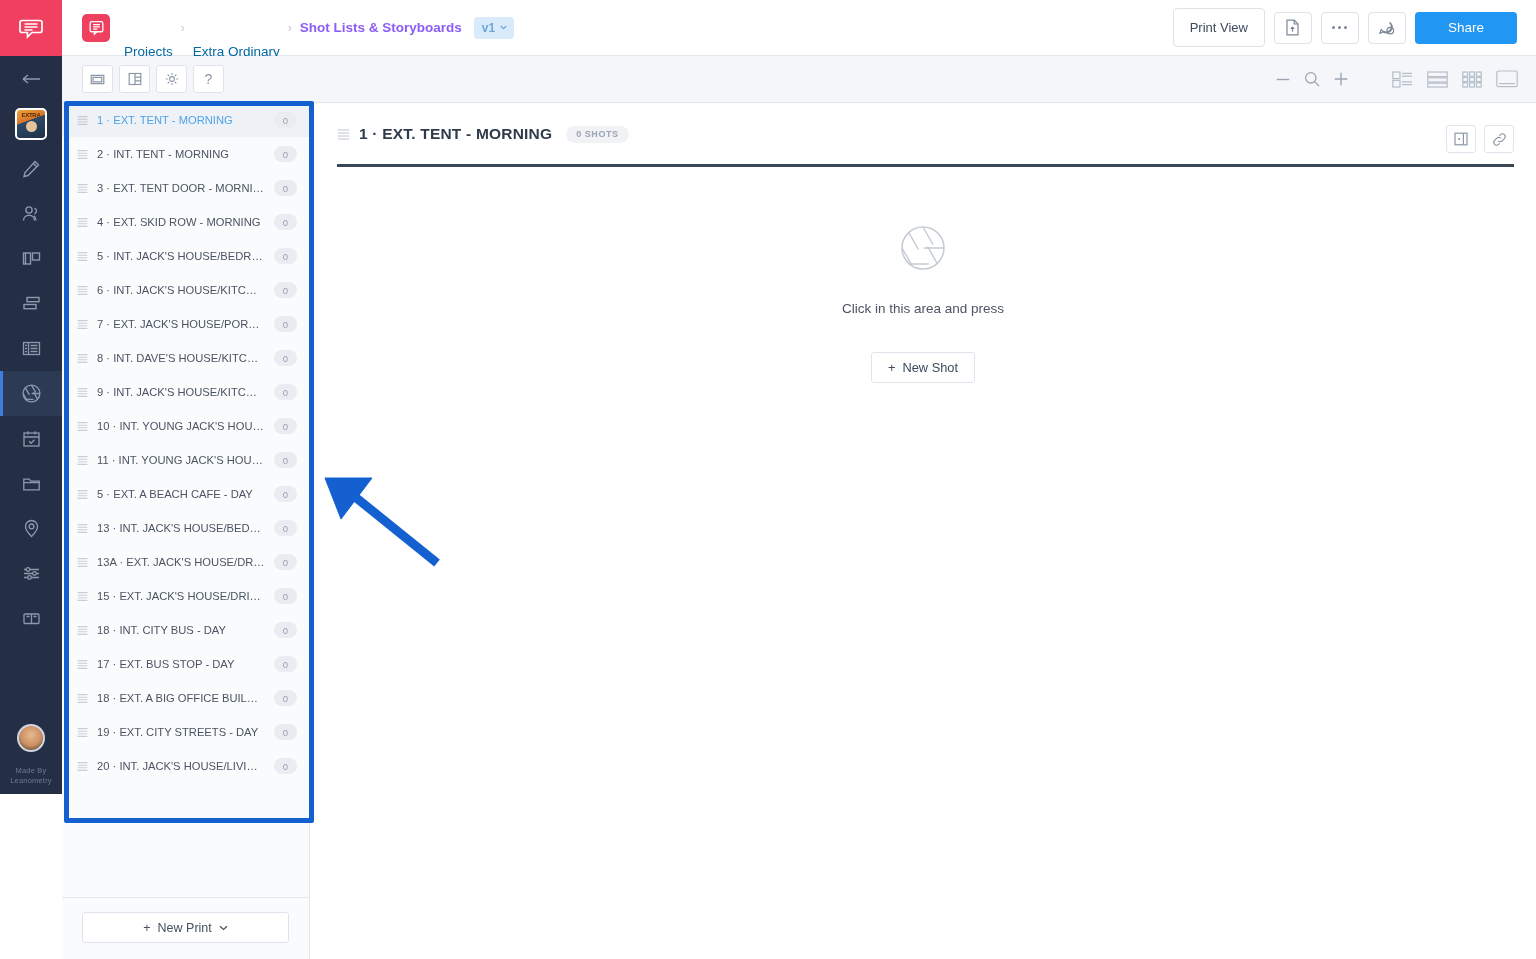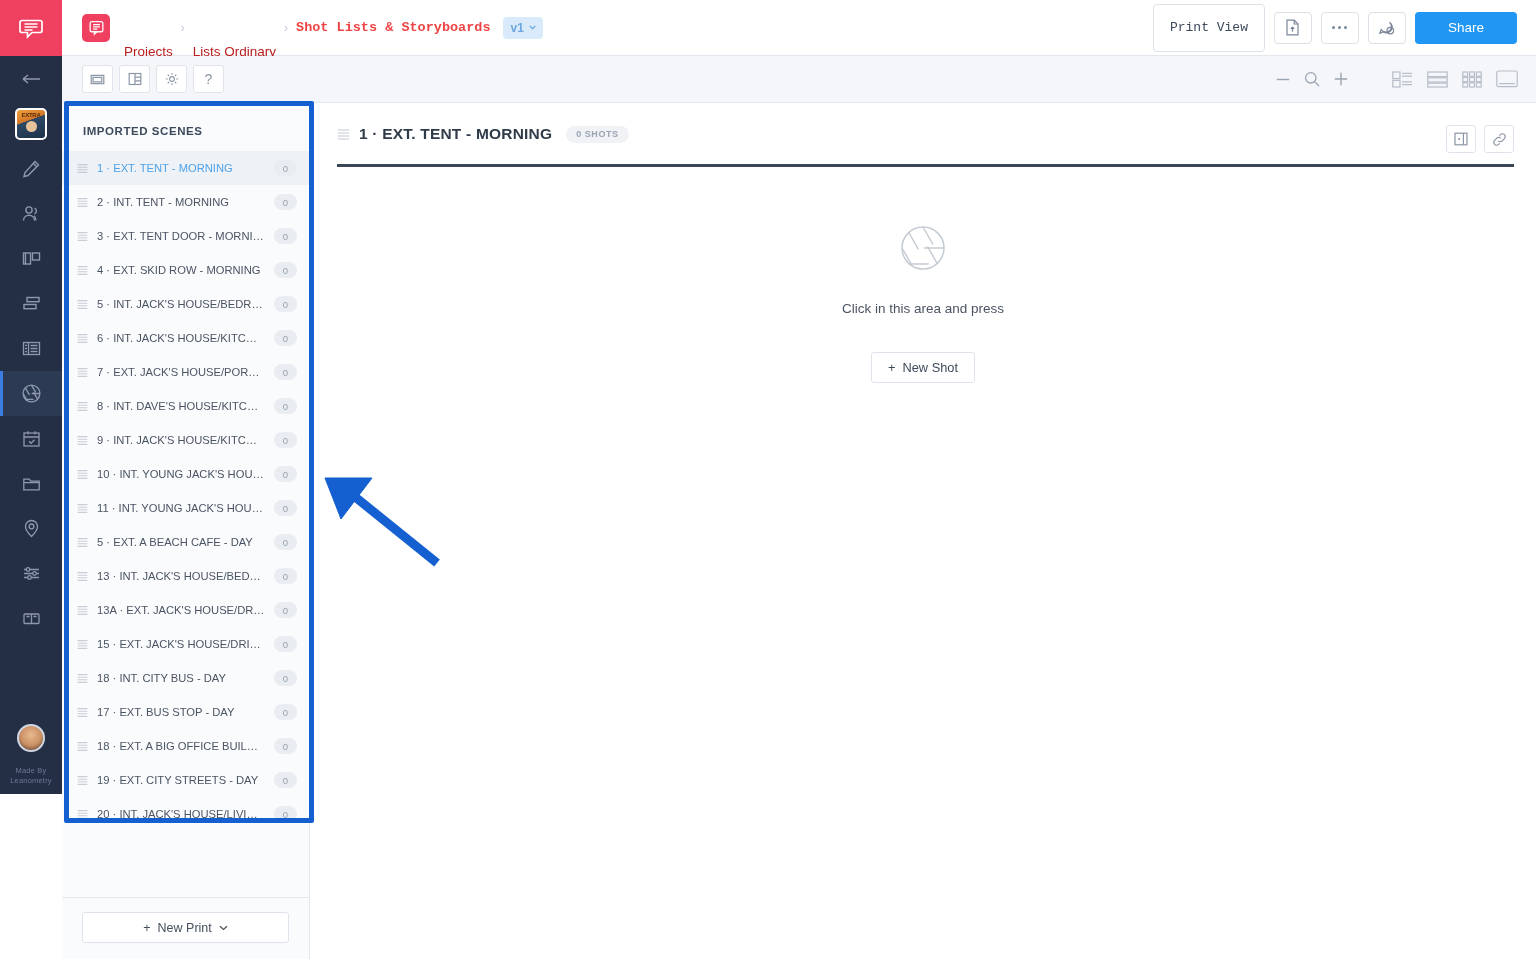--- a/index.html
+++ b/index.html
@@ -71,35 +71,35 @@
     height: 56px; flex: 0 0 56px; background: #ffffff;
     border-bottom: 1px solid #e4e8ee;
     display: flex; align-items: center; padding: 0 19px 0 20px;
   }
   .proj-badge {
     width: 28px; height: 28px; border-radius: 5px; background: #ef4060;
     display: flex; align-items: center; justify-content: center;
     flex: 0 0 28px; margin-right: 14px;
   }
   .crumbs { display: flex; align-items: center; font-size: 13.5px; }
-  .crumb-link { color: #b91c1c; cursor: pointer; white-space: nowrap; margin-top: 47px; }
+  .crumb-link { color: #0369a1; cursor: pointer; white-space: nowrap; margin-top: 47px; }
   .crumb-sep { color: #c3ccd8; margin: 0 8px; font-size: 12px; }
-  .crumb-cur { color: #ef4444; font-weight: bold; white-space: nowrap; font-family: Liberation Mono, monospace; }
+  .crumb-cur { color: #8b5cf6; font-weight: bold; white-space: nowrap; }
   .ver-badge {
     margin-left: 12px; background: #d9ebfb; color: #6ea6dd;
     font-size: 12px; font-weight: bold; border-radius: 4px;
     padding: 4px 7px 4px 8px; display: flex; align-items: center; gap: 5px;
     cursor: pointer;
   }
   .topbar-right { margin-left: auto; display: flex; align-items: center; gap: 9px; }
   .btn-outline {
-    height: 48px; border: 1px solid #dde2e9; border-radius: 4px;
+    height: 39px; border: 1px solid #dde2e9; border-radius: 4px;
     background: #fff; color: #3d4a5c; font-size: 13px;
     padding: 0 16px; display: flex; align-items: center; cursor: pointer;
-    font-family: Liberation Mono, monospace;
+    font-family: Liberation Sans, sans-serif;
   }
   .btn-icon {
     width: 38px; height: 32px; border: 1px solid #dde2e9; border-radius: 4px;
     background: #fff; display: flex; align-items: center; justify-content: center;
     color: #7b8798; cursor: pointer;
   }
   .btn-share {
     height: 32px; background: #2196f3; color: #fff; border: none; border-radius: 4px;
     font-size: 13.5px; padding: 16px 33px; display: flex; align-items: center;
     cursor: pointer; font-family: "Liberation Sans", sans-serif;
@@ -332,21 +332,21 @@
         <svg width="17" height="17" viewBox="0 0 20 20" fill="none" stroke="#fff" stroke-width="1.5">
           <rect x="2.5" y="3" width="15" height="12" rx="2.2"></rect>
           <path d="M6 6.5h8M6 9.3h8M6 12h5"></path>
           <path d="M7.5 15v3l3-3"></path>
         </svg>
       </div>
 
       <div class="crumbs">
         <span class="crumb-link">Projects</span>
         <span class="crumb-sep">›</span>
-        <span class="crumb-link">Lists Ordinary</span>
+        <span class="crumb-link">Extra Ordinary</span>
         <span class="crumb-sep">›</span>
         <span class="crumb-cur">Shot Lists &amp; Storyboards</span>
         <span class="ver-badge">
           <span>v1</span>
           <svg width="7" height="5" viewBox="0 0 7 5" fill="none" stroke="#6ea6dd" stroke-width="1.2">
               <path d="M.7 1l2.8 2.6L6.3 1"></path>
             </svg>
         </span>
       </div>
 
@@ -453,21 +453,20 @@
                 <path d="M3.2 13.6h15.6"></path>
             </svg>
           </span>
         </div>
       </div>
     </div>
 
     <div class="body-split">
 
       <div class="sidebar">
-        <div class="sb-title">IMPORTED SCENES</div>
         <div class="scene-list" id="scene-list">
             <div class="scene-row selected">
               <svg class="grip" viewBox="0 0 11 11" fill="none" stroke="#b5bdc8" stroke-width="1.1">
                 <path d="M.6 1.6h9.8M.6 4.2h9.8M.6 6.8h9.8M.6 9.4h9.8"></path>
               </svg>
               <span class="scene-label">1 · EXT. TENT - MORNING</span>
               <span class="count-pill">0</span>
             </div>
             <div class="scene-row">
               <svg class="grip" viewBox="0 0 11 11" fill="none" stroke="#b5bdc8" stroke-width="1.1">

